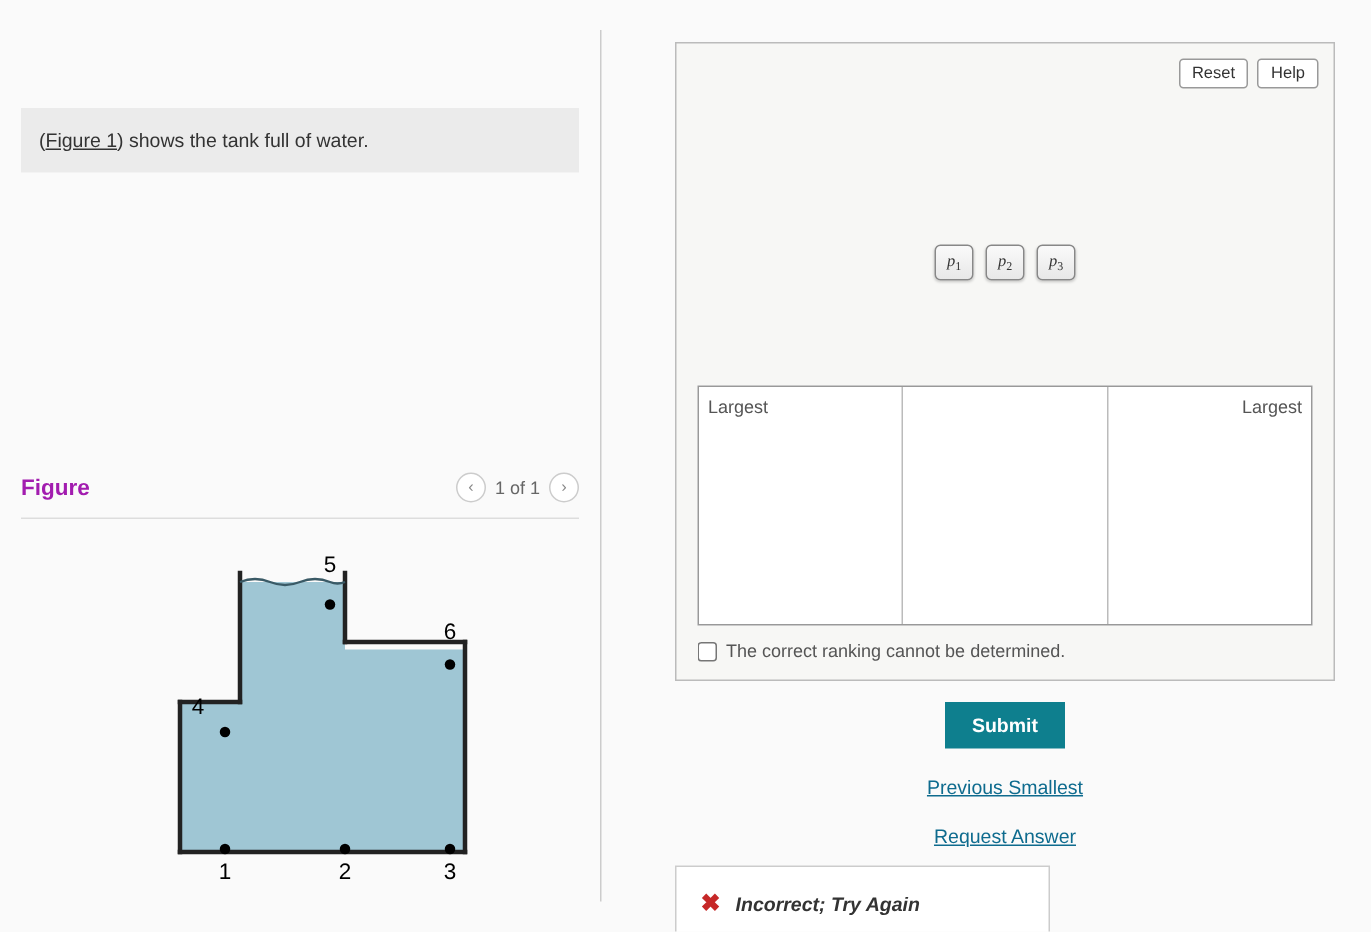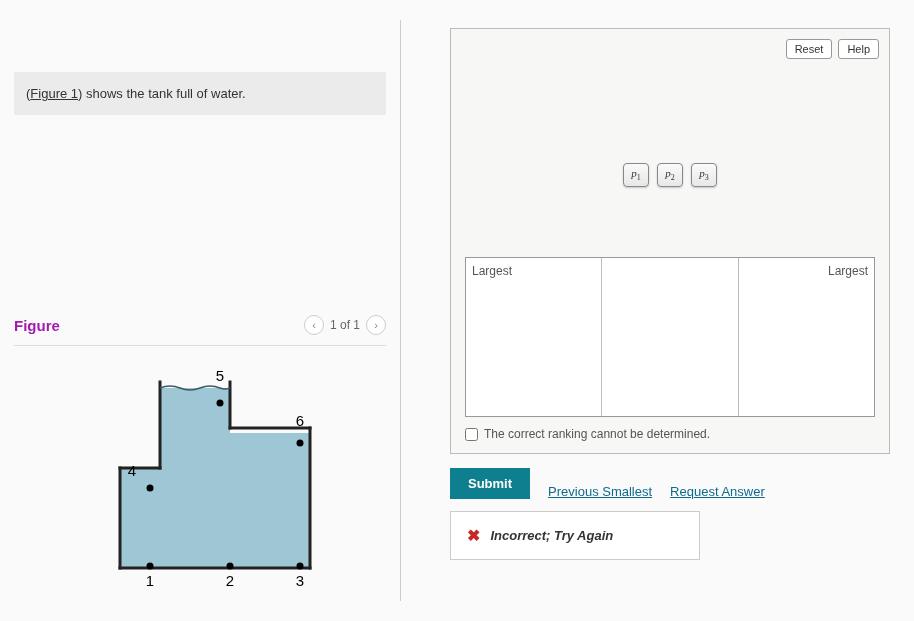--- a/index.html
+++ b/index.html
@@ -172,22 +172,23 @@
       align-items: center;
       gap: 6px;
       font-size: 12px;
       color: #555;
     }
     .cannot-row input { cursor: pointer; }
 
     .action-row {
       margin: 14px 0 12px 0;
       display: flex;
-      align-items: flex-end;
+      align-items: center;
       gap: 18px;
+      flex-direction: column;
     }
     .submit-btn {
       background: #0e7f8e;
       color: #fff;
       border: none;
       padding: 8px 18px;
       font-size: 13px;
       font-weight: bold;
       cursor: pointer;
     }

